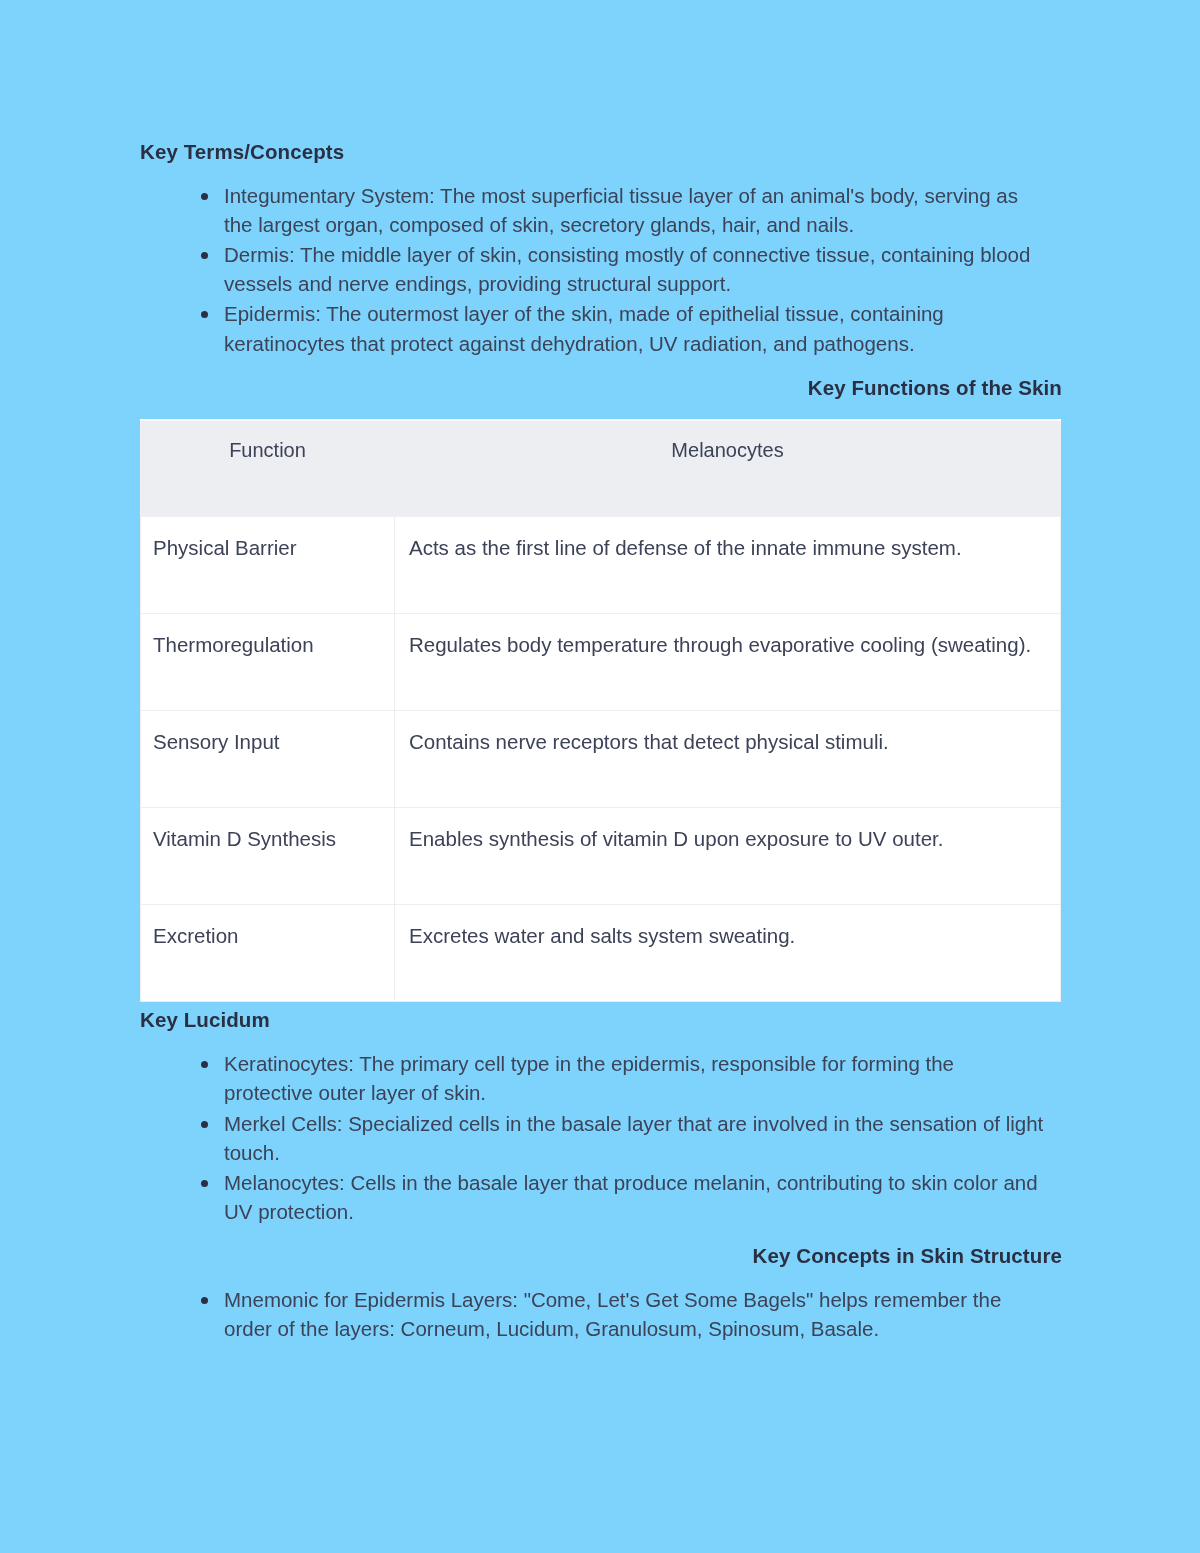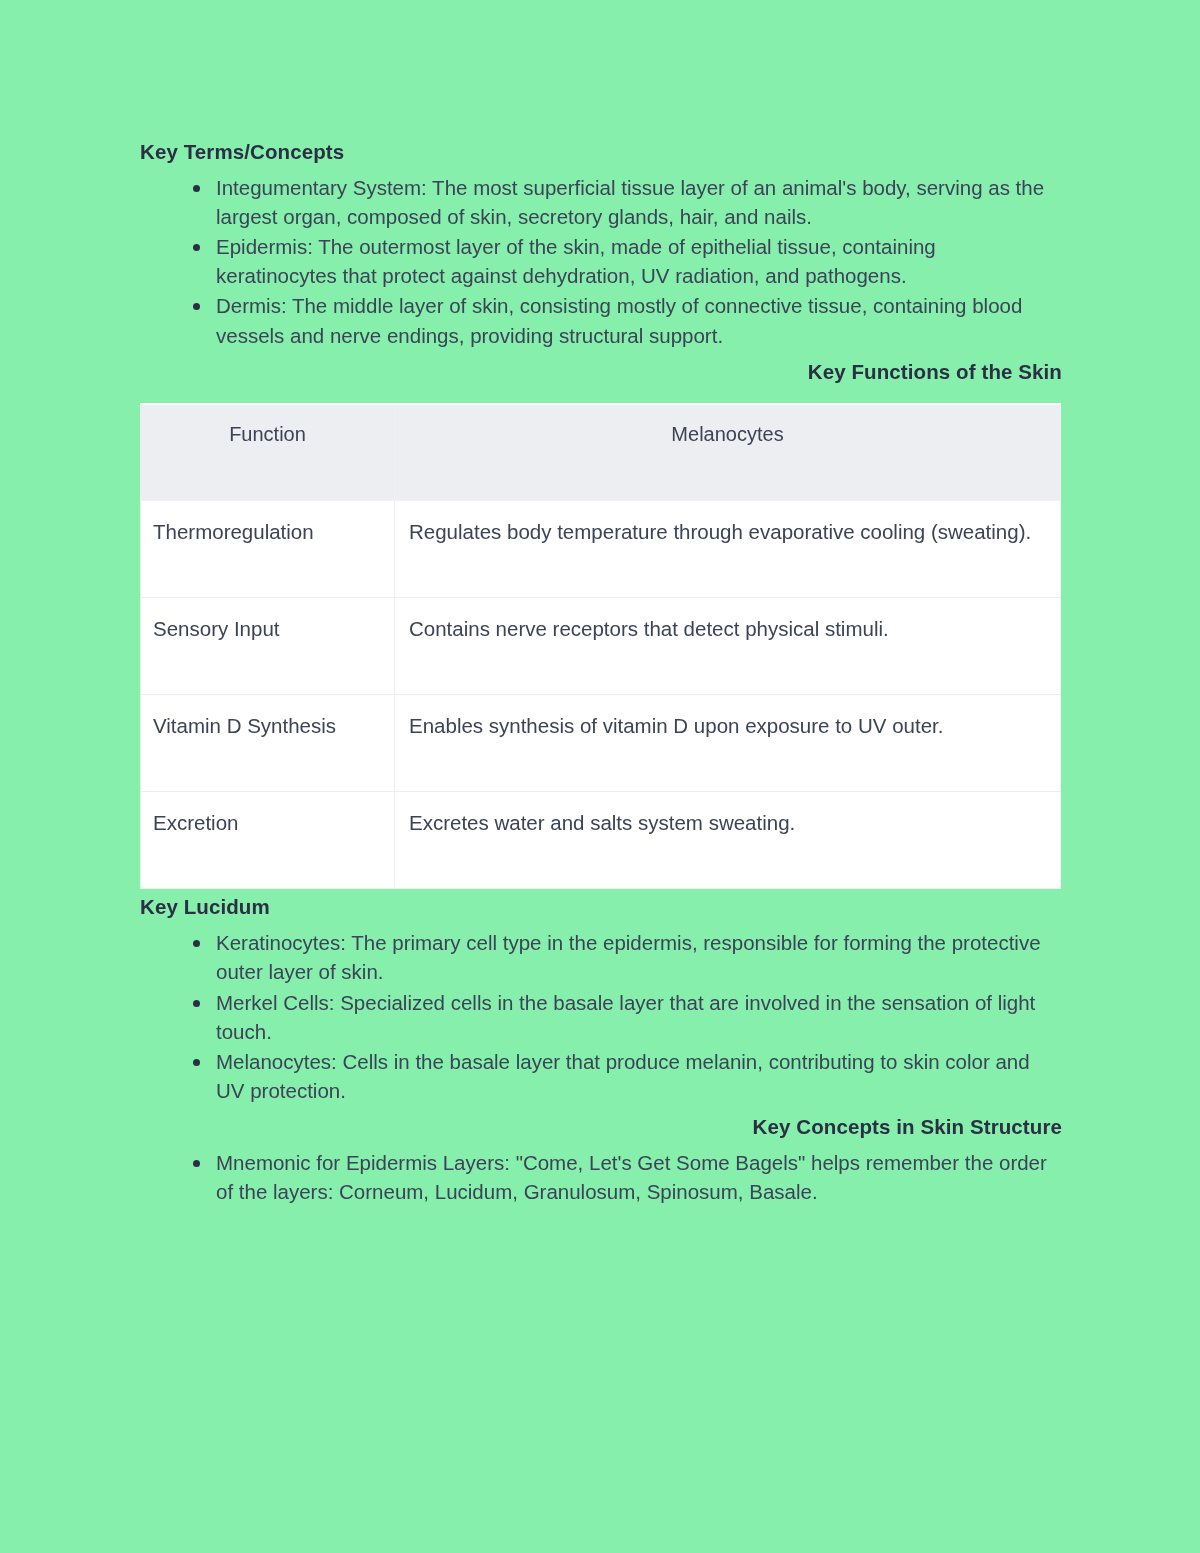--- a/index.html
+++ b/index.html
@@ -13,42 +13,42 @@
     height: 1553px;
     font-family: "Liberation Sans", sans-serif;
     color: #3c4257;
     -webkit-font-smoothing: antialiased;
   }
   .page {
     position: relative;
     width: 1200px;
     height: 1553px;
     padding: 16px;
-    background: #86efac;
+    background: #7dd3fc;
   }
   .content {
     position: absolute;
     left: 140px;
     top: 138px;
     width: 922px;
   }
 
   h2.section-heading {
     font-size: 20.5px;
     font-weight: bold;
     color: #2b2f43;
     margin: 0 0 6px 0;
     line-height: 1.32;
     letter-spacing: 0.1px;
   }
   .gap-before { margin-top: 28px; text-align: right; }
 
   ul.bullets {
     list-style: none;
-    margin: 8px;
+    margin: 16px;
     padding: 0;
   }
   ul.bullets li {
     position: relative;
     padding-left: 68px;
     font-size: 20.5px;
     line-height: 1.42;
     color: #3c4257;
     margin: 0 0 1px 0;
   }
@@ -101,38 +101,42 @@
 </style>
 </head>
 <body>
 
 <div class="page">
   <div class="content">
 
     <h2 class="section-heading">Key Terms/Concepts</h2>
     <ul class="bullets">
       <li>Integumentary System: The most superficial tissue layer of an animal's body, serving as the largest organ, composed of skin, secretory glands, hair, and nails.</li>
+      <li>Dermis: The middle layer of skin, consisting mostly of connective tissue, containing blood vessels and nerve endings, providing structural support.</li>
       <li>Epidermis: The outermost layer of the skin, made of epithelial tissue, containing keratinocytes that protect against dehydration, UV radiation, and pathogens.</li>
-      <li>Dermis: The middle layer of skin, consisting mostly of connective tissue, containing blood vessels and nerve endings, providing structural support.</li>
     </ul>
 
     <h2 class="section-heading gap-before">Key Functions of the Skin</h2>
 
     <table class="skin-table">
       <colgroup>
           <col class="c1">
           <col class="c2">
         </colgroup>
       <thead>
         <tr>
           <th>Function</th>
           <th>Melanocytes</th>
         </tr>
       </thead>
       <tbody>
+        <tr>
+          <td class="fn">Physical Barrier</td>
+          <td class="desc">Acts as the first line of defense of the innate immune system.</td>
+        </tr>
         <tr>
           <td class="fn">Thermoregulation</td>
           <td class="desc">Regulates body temperature through evaporative cooling (sweating).</td>
         </tr>
         <tr>
           <td class="fn">Sensory Input</td>
           <td class="desc">Contains nerve receptors that detect physical stimuli.</td>
         </tr>
         <tr>
           <td class="fn">Vitamin D Synthesis</td>

